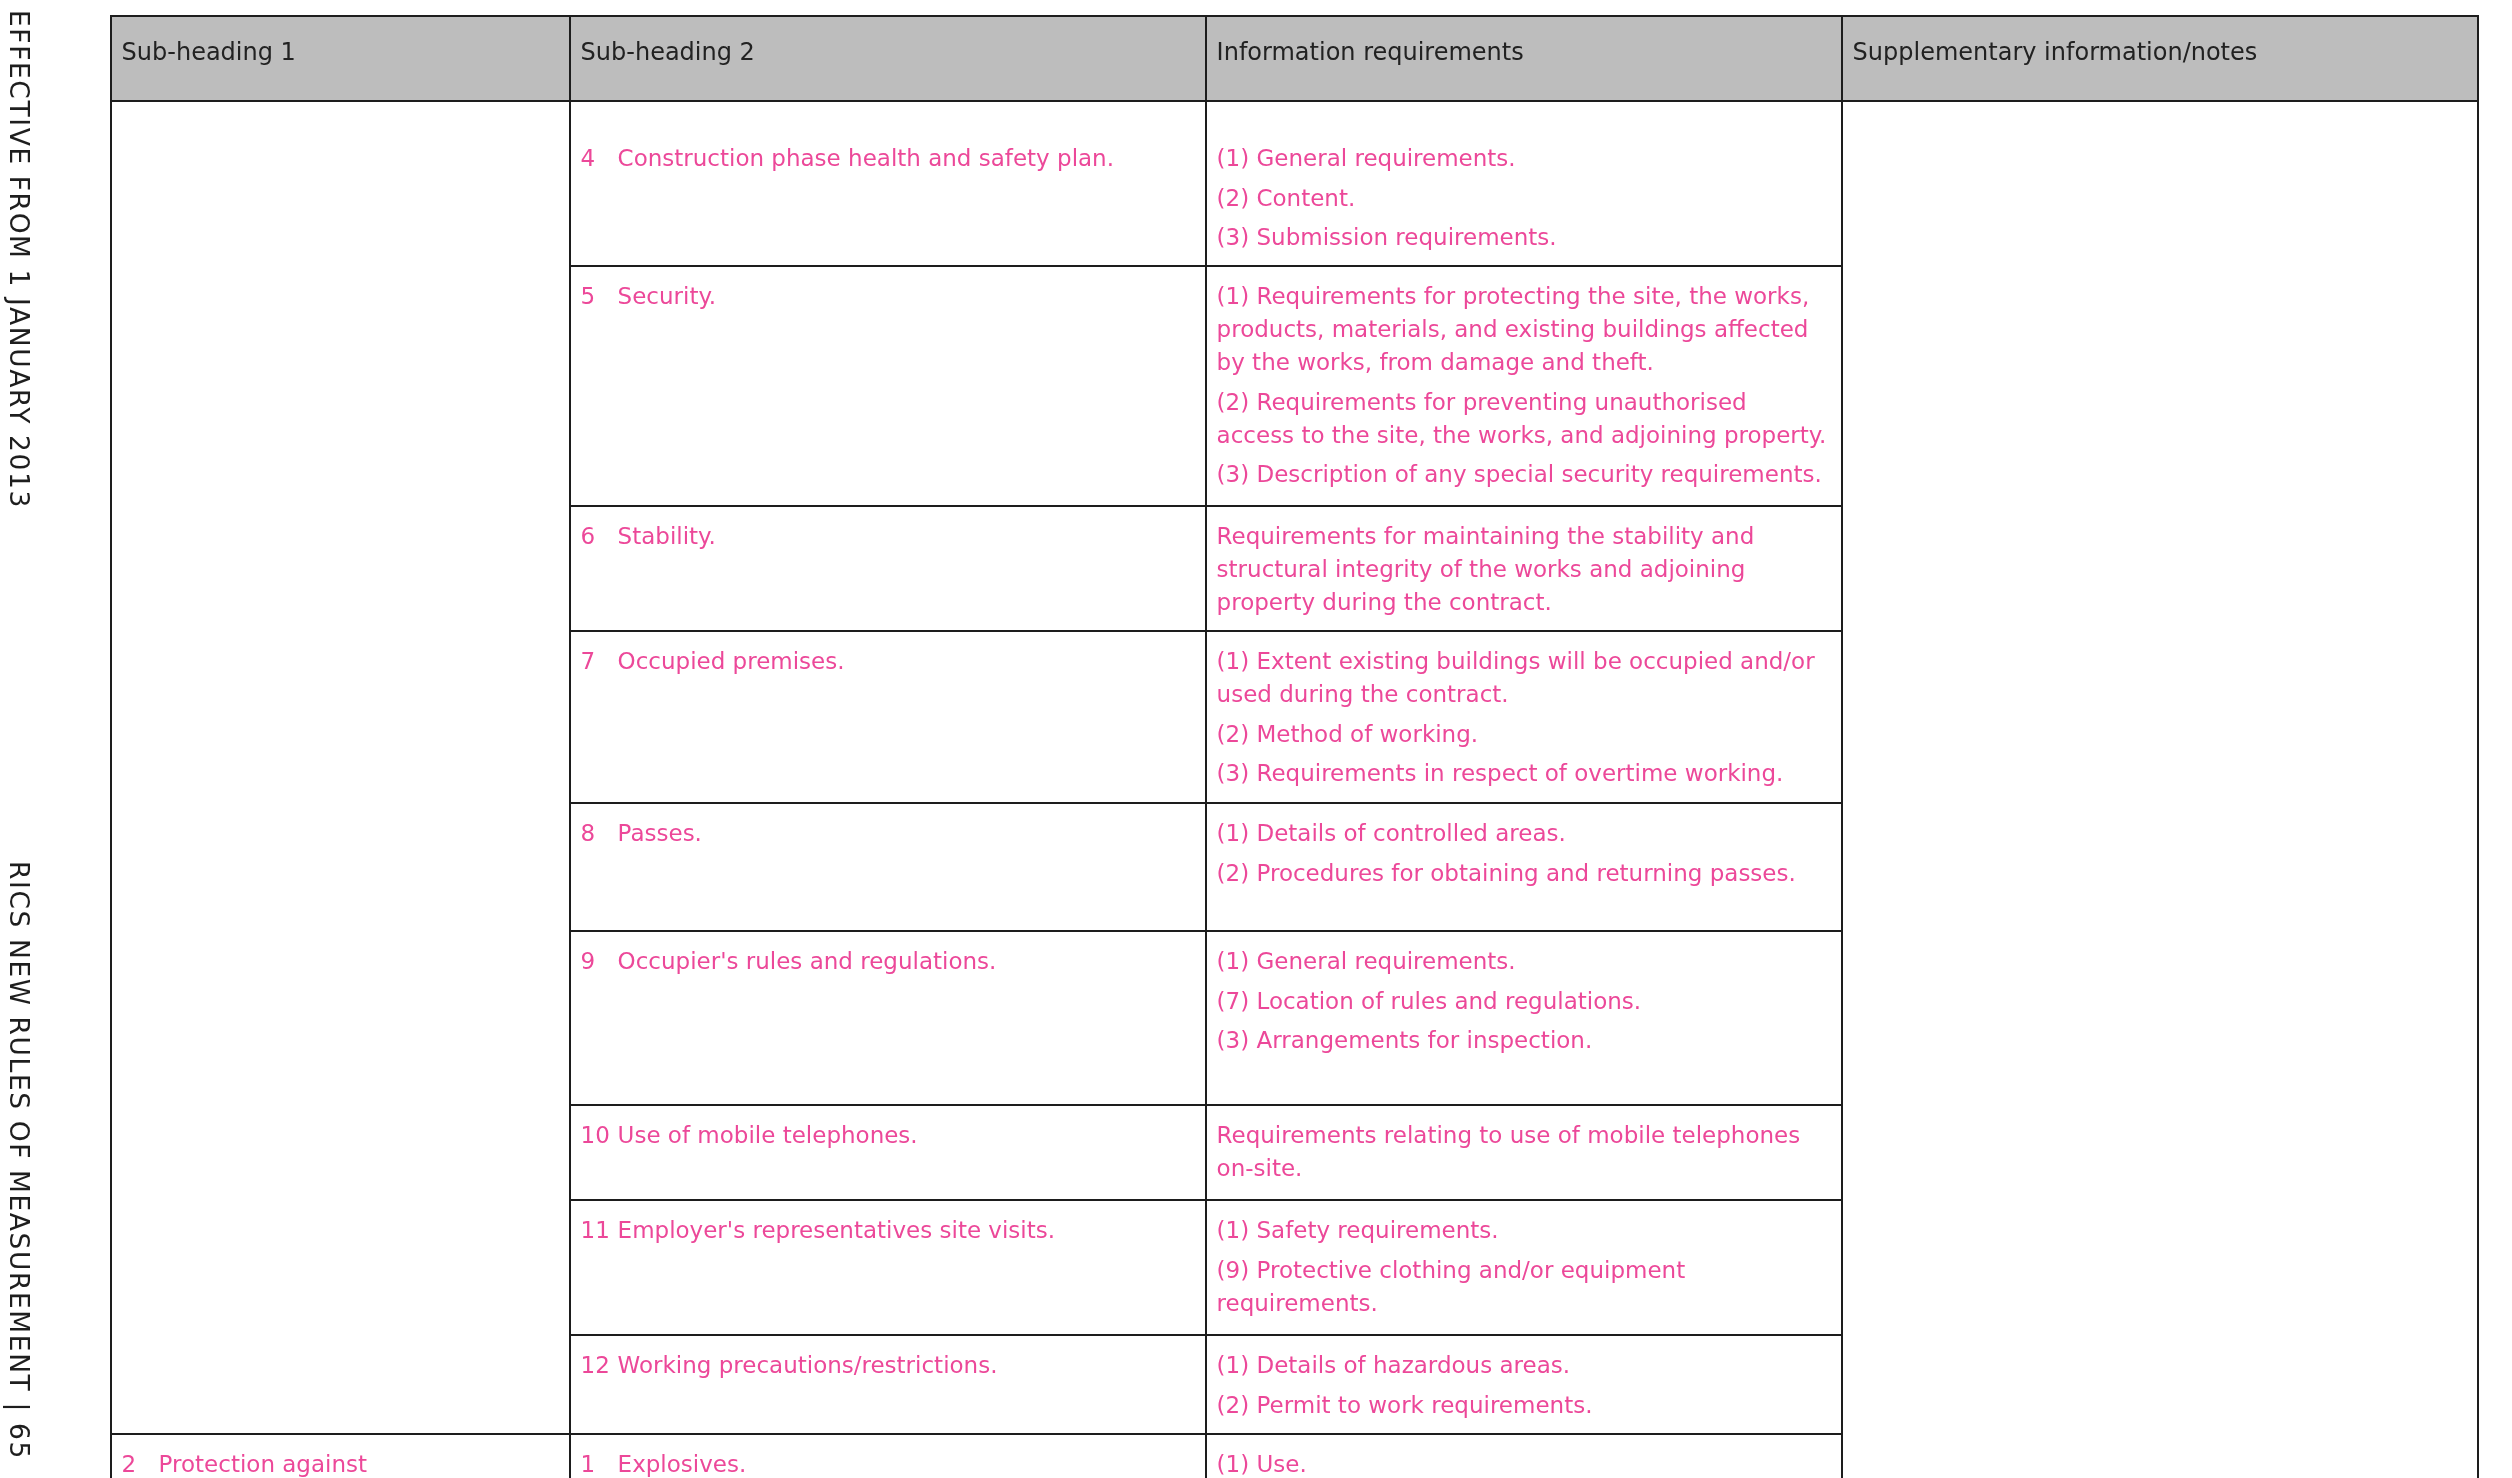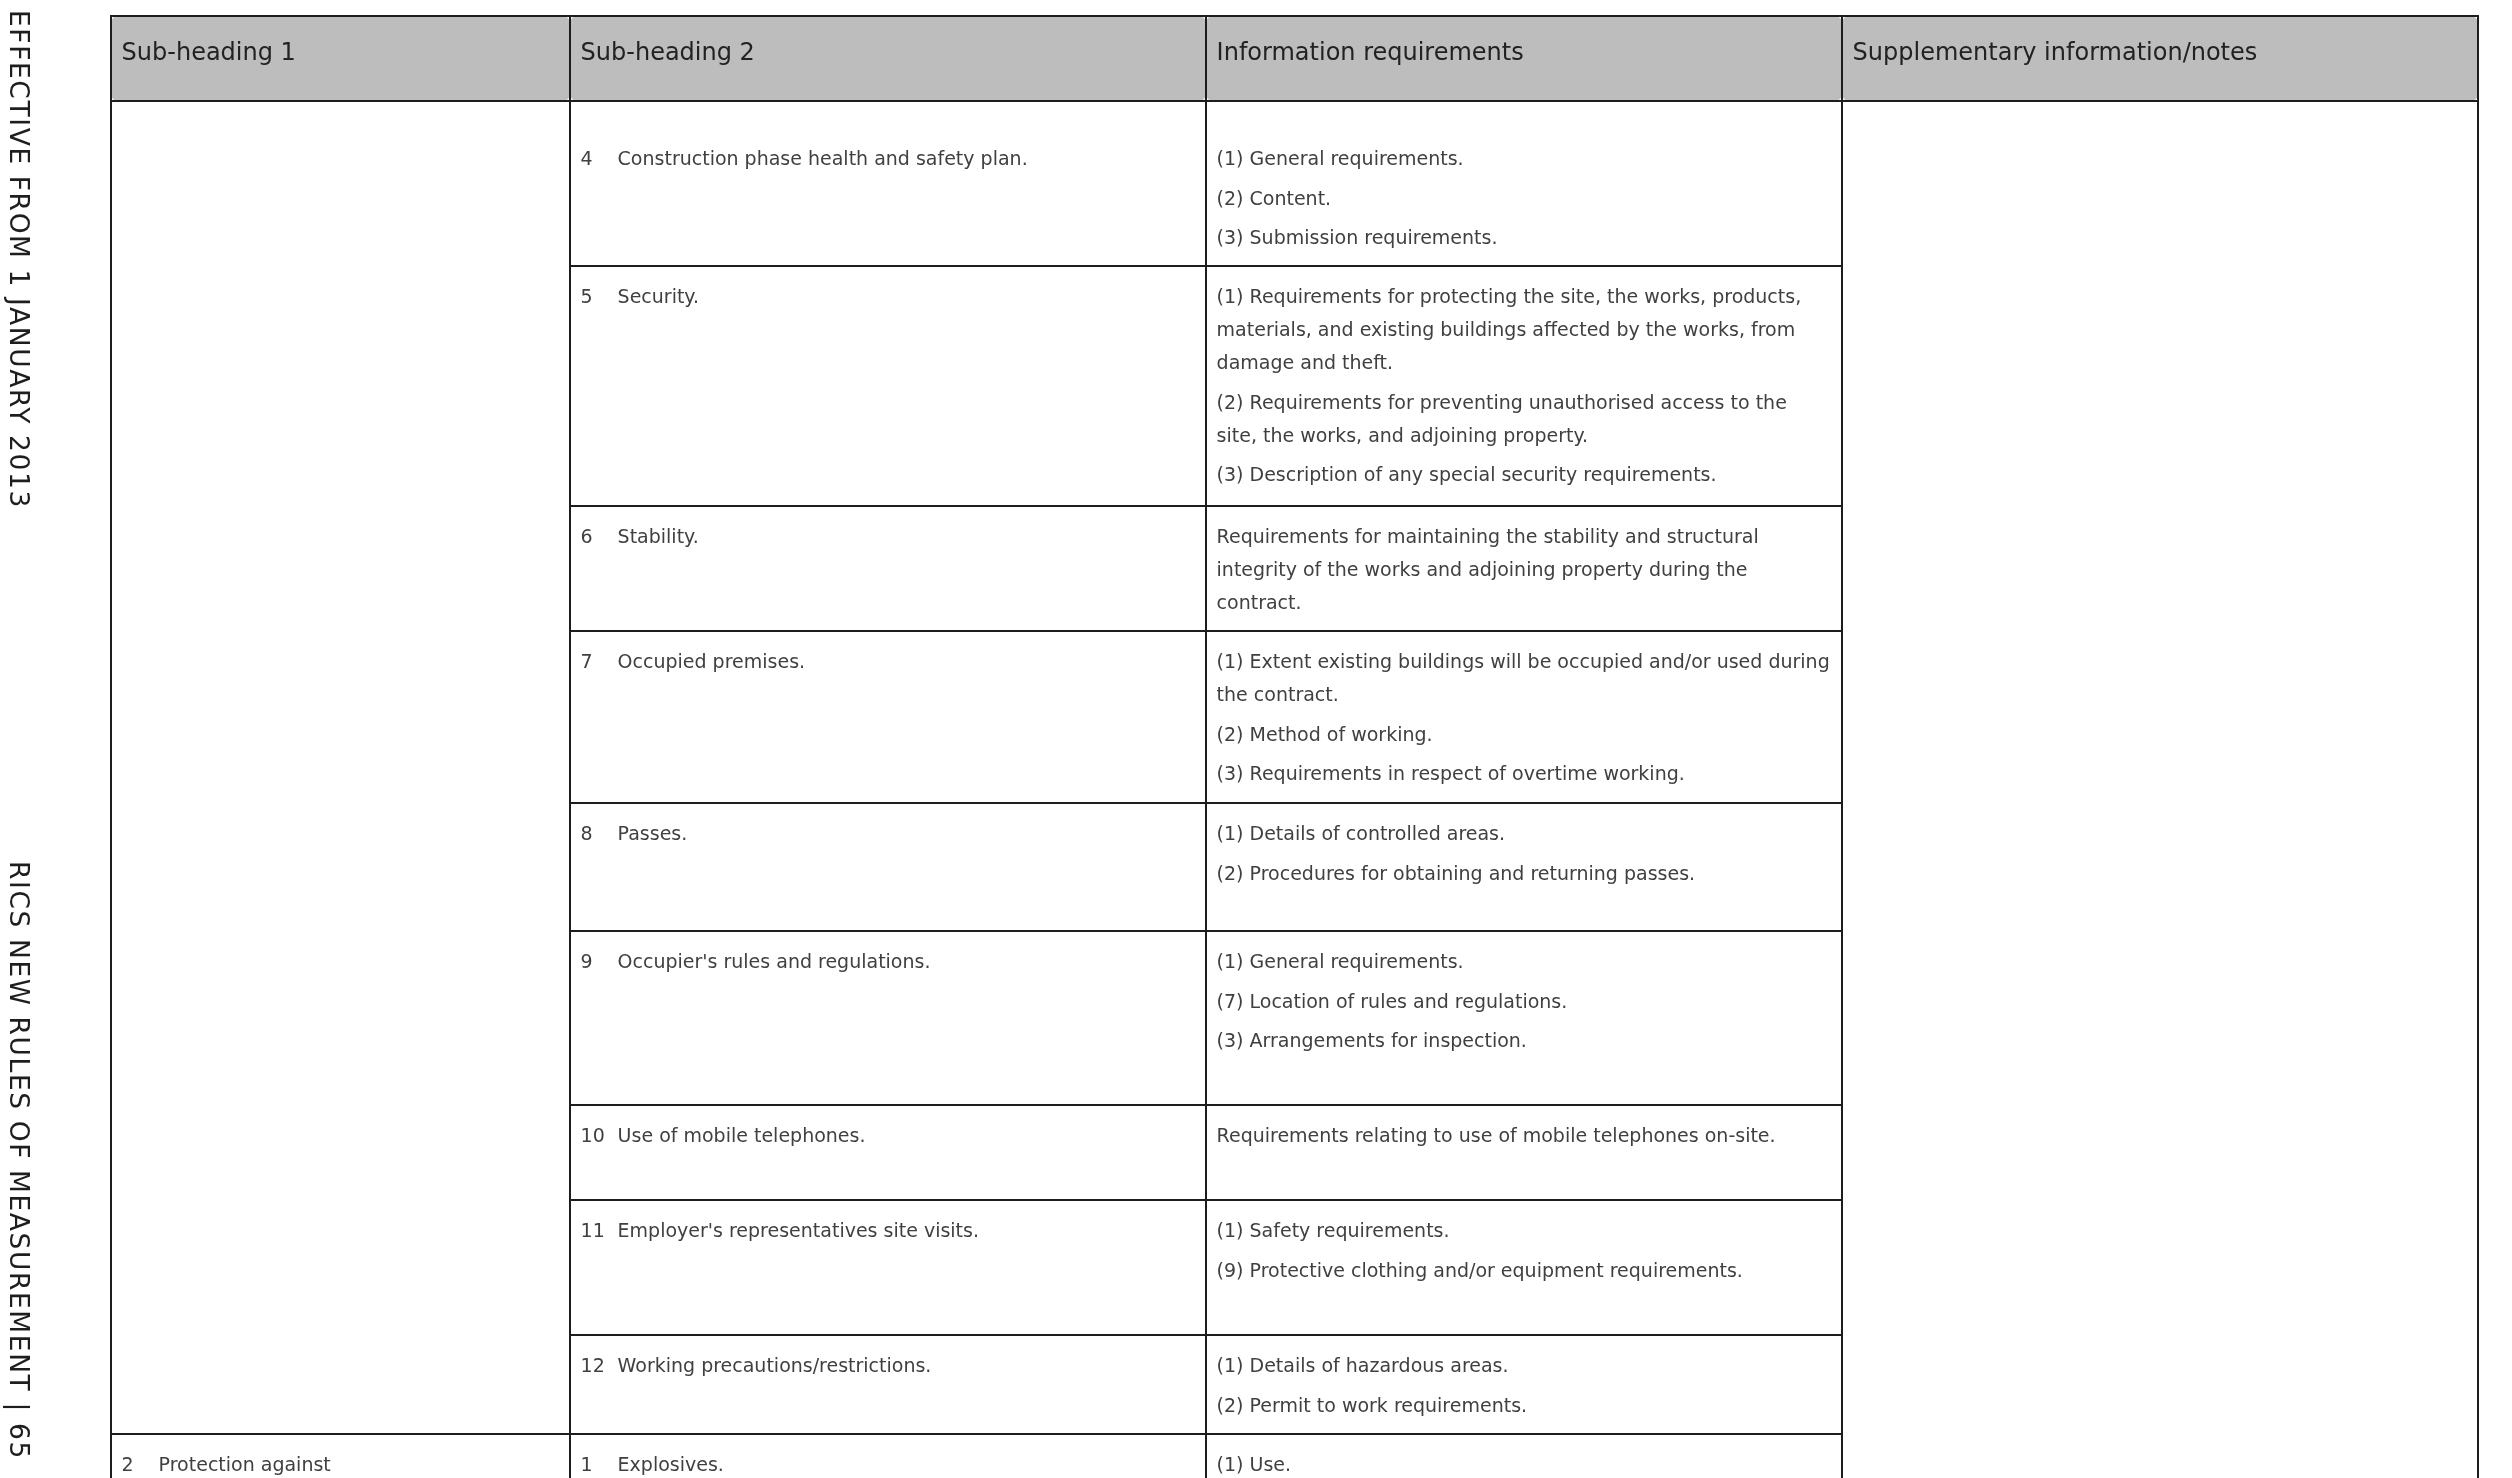--- a/index.html
+++ b/index.html
@@ -6,22 +6,22 @@
   body { width:2512px; height:1478px; position:relative; overflow:hidden; font-family:"DejaVu Sans", sans-serif; color:#2a2a2a; }
   .side-text { position:absolute; left:3.2px; width:32px; writing-mode:vertical-rl; font-family:"DejaVu Sans", sans-serif; font-size:26.5px; letter-spacing:1.6px; color:#1e1e1e; white-space:nowrap; line-height:32px; }
   .side-top { top:9.6px; }
   .side-bottom { top:861px; }
   table.spec { position:absolute; left:110px; top:15.2px; width:2366px; border-collapse:collapse; table-layout:fixed; }
   table.spec col.c1 { width:459px; }
   table.spec col.c2 { width:636px; }
   table.spec col.c3 { width:636px; }
   table.spec col.c4 { width:636px; }
   table.spec th, table.spec td { border:2.4px solid #1d1d1d; vertical-align:top; text-align:left; }
-  table.spec th { background:#bdbdbd; height:85px; font-weight:normal; font-size:24px; padding:21px 9.6px 0 9.6px; box-sizing:border-box; color:#222; vertical-align:top;border-radius:7px; }
-  table.spec td { font-size:19px; padding:0 9.6px; box-sizing:border-box; line-height:33px; color:#404040; }
+  table.spec th { background:#bdbdbd; height:85px; font-weight:normal; font-size:24px; padding:21px 9.6px 0 9.6px; box-sizing:border-box; color:#222; vertical-align:top; }
+  table.spec td { font-size:23px; padding:0 9.6px; box-sizing:border-box; line-height:33px; color:#ec4899; }
   td.sub2 { padding-top:13px !important; }
   td.sub2 .num { display:inline-block; width:37px; }
   td.info { padding-top:13px !important; padding-bottom:4.8px !important; }
   td.info p { margin:0 0 6.4px 0; }
   tr.r4 td.sub2, tr.r4 td.info { padding-top:40px !important; }
   .sub1-text .num { display:inline-block; width:37px; }
 </style>
 </head>
 <body>
 

